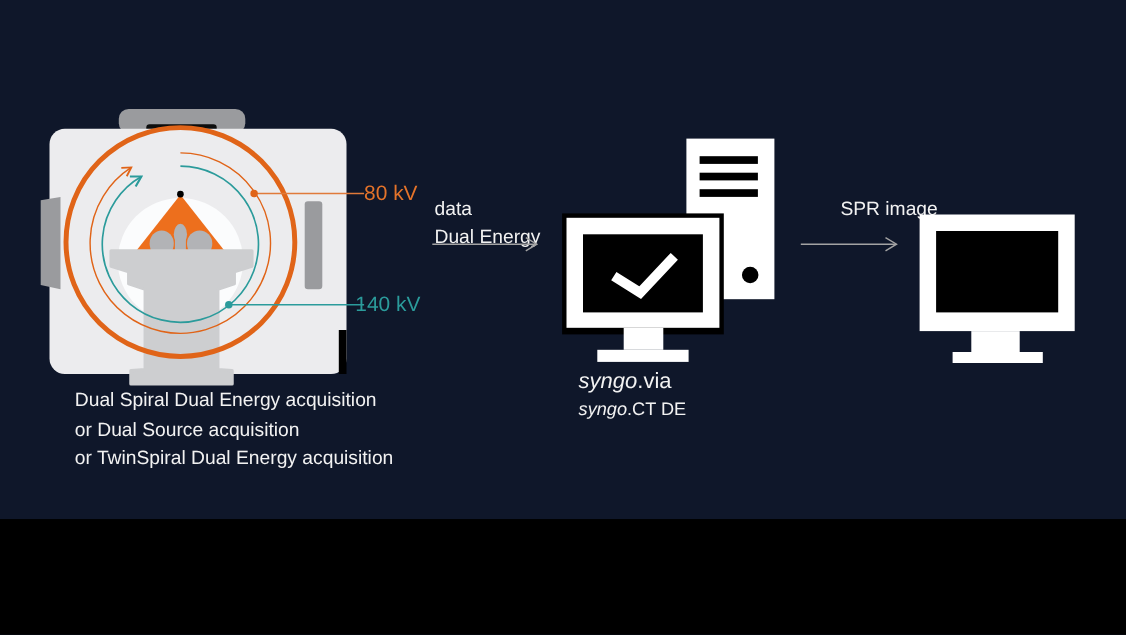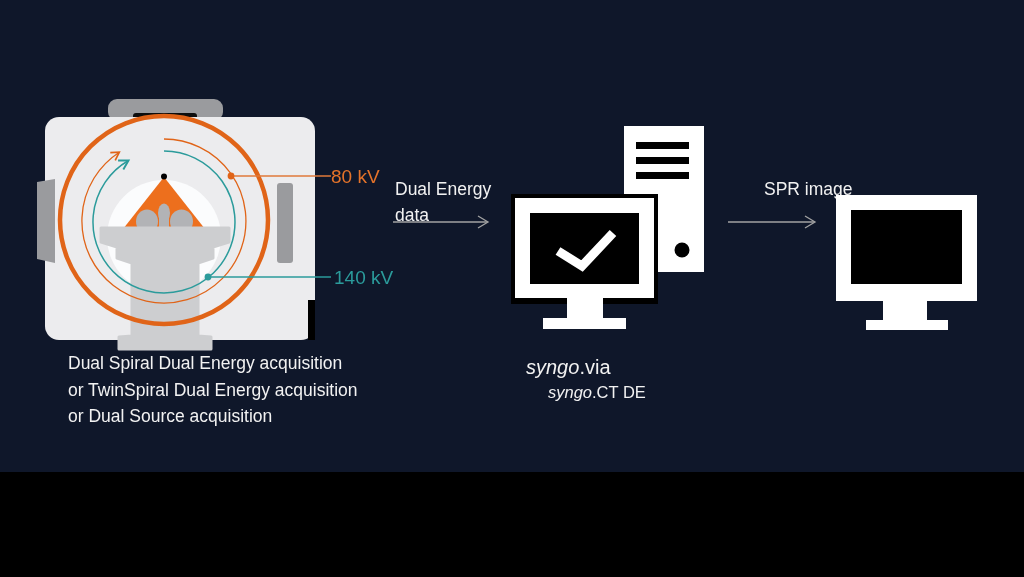--- a/index.html
+++ b/index.html
@@ -13,42 +13,42 @@
     font-family: "Liberation Sans", "DejaVu Sans", sans-serif;
     color: #f2f2f2;
   }
   .abs { position: absolute; }
   .kv-label {
     font-size: 19px;
     line-height: 21px;
     white-space: nowrap;
   }
   #kv80 { left: 331px; top: 166px; color: #e4732a; }
-  #kv140 { left: 334px; top: 267px; color: #2b9b9b; }
+  #kv140 { left: 323px; top: 267px; color: #2b9b9b; }
   .caption {
     left: 33px; top: 350px;
     font-size: 17.5px;
     line-height: 26.5px;
     color: #f2f2f2;
     white-space: nowrap;
     margin-left: 35px;
   }
   .flow-label {
     font-size: 17.5px;
     line-height: 26px;
     color: #f2f2f2;
     white-space: nowrap;
   }
   #de-label { left: 395px; top: 176px; }
   #spr-label { left: 764px; top: 176px; }
   .node-text { white-space: nowrap; }
-  #ws-text { left: 526px; top: 354px; }
+  #ws-text { left: 526px; top: 334px; }
   #tps-text { left: 851px; top: 352px; }
   .node-title { font-size: 20px; line-height: 27px; }
-  .node-sub { font-size: 16.5px; line-height: 22.5px; margin-left: 22px; }
+  .node-sub { font-size: 16.5px; line-height: 22.5px; }
   .it { font-style: italic; }
   sup { font-size: 0.62em; }
 </style>
 </head>
 <body>
 
 <div id="canvas">
 
   <svg class="abs" style="left:30px; top:90px;" width="310" height="272" viewBox="0 0 310 272">
     <defs>
@@ -96,27 +96,27 @@
       <line x1="178" y1="187" x2="301" y2="187" stroke="#2b9b9b" stroke-width="1.4"></line>
       <circle cx="178" cy="187" r="3.4" fill="#2b9b9b"></circle>
     </g>
   </svg>
 
   <span class="abs kv-label" id="kv80">80 kV</span>
   <span class="abs kv-label" id="kv140">140 kV</span>
 
   <div class="abs caption">
     <div>Dual Spiral Dual Energy acquisition</div>
+    <div>or Dual Source acquisition</div>
     <div>or TwinSpiral Dual Energy acquisition</div>
-    <div>or Dual Source acquisition</div>
   </div>
 
   <div class="abs flow-label" id="de-label">
+    <div>data</div>
     <div>Dual Energy</div>
-    <div>data</div>
   </div>
   <svg class="abs" style="left:390px; top:214px;" width="104" height="16" viewBox="0 0 104 16">
     <line x1="3" y1="8" x2="97" y2="8" stroke="#a3a3a3" stroke-width="1.3"></line>
     <path d="M88,2 L98,8 L88,14" fill="none" stroke="#a3a3a3" stroke-width="1.3"></path>
   </svg>
 
   <svg class="abs" style="left:505px; top:118px;" width="210" height="215" viewBox="0 0 210 215">
     <g>
       <rect x="119" y="8" width="80" height="146" fill="#ffffff"></rect>
       <rect x="131" y="24" width="53" height="7" fill="#000000"></rect>

